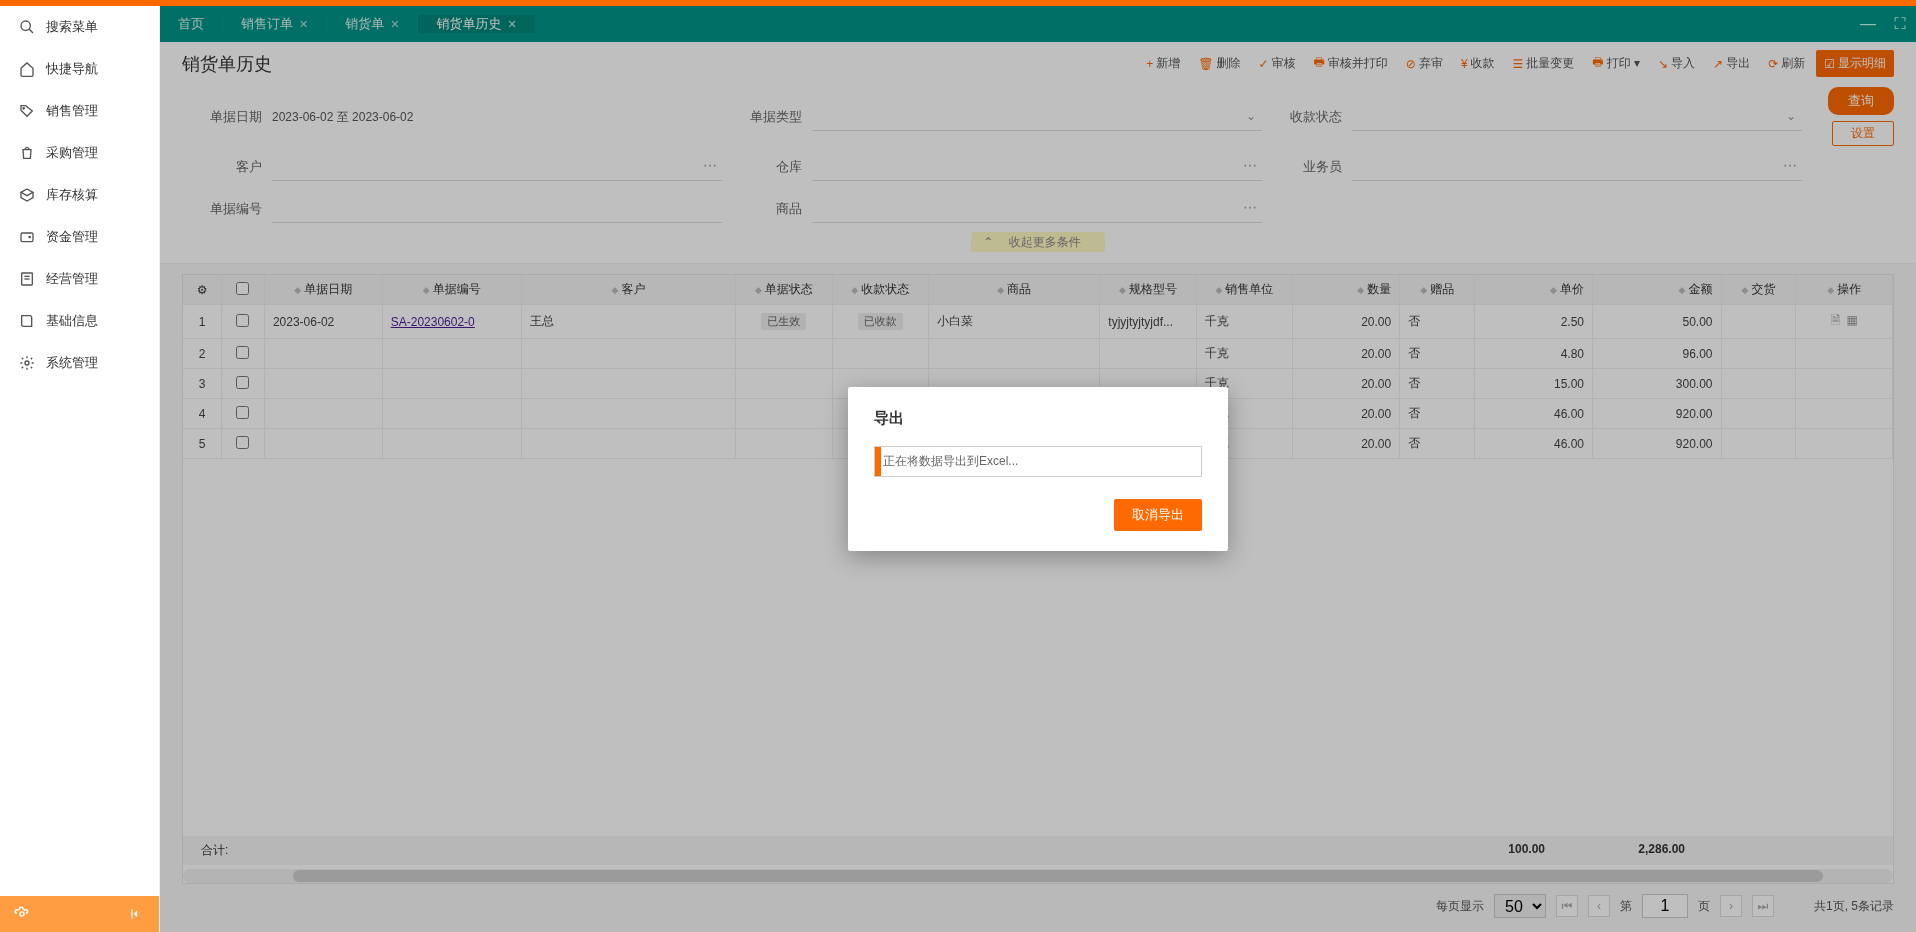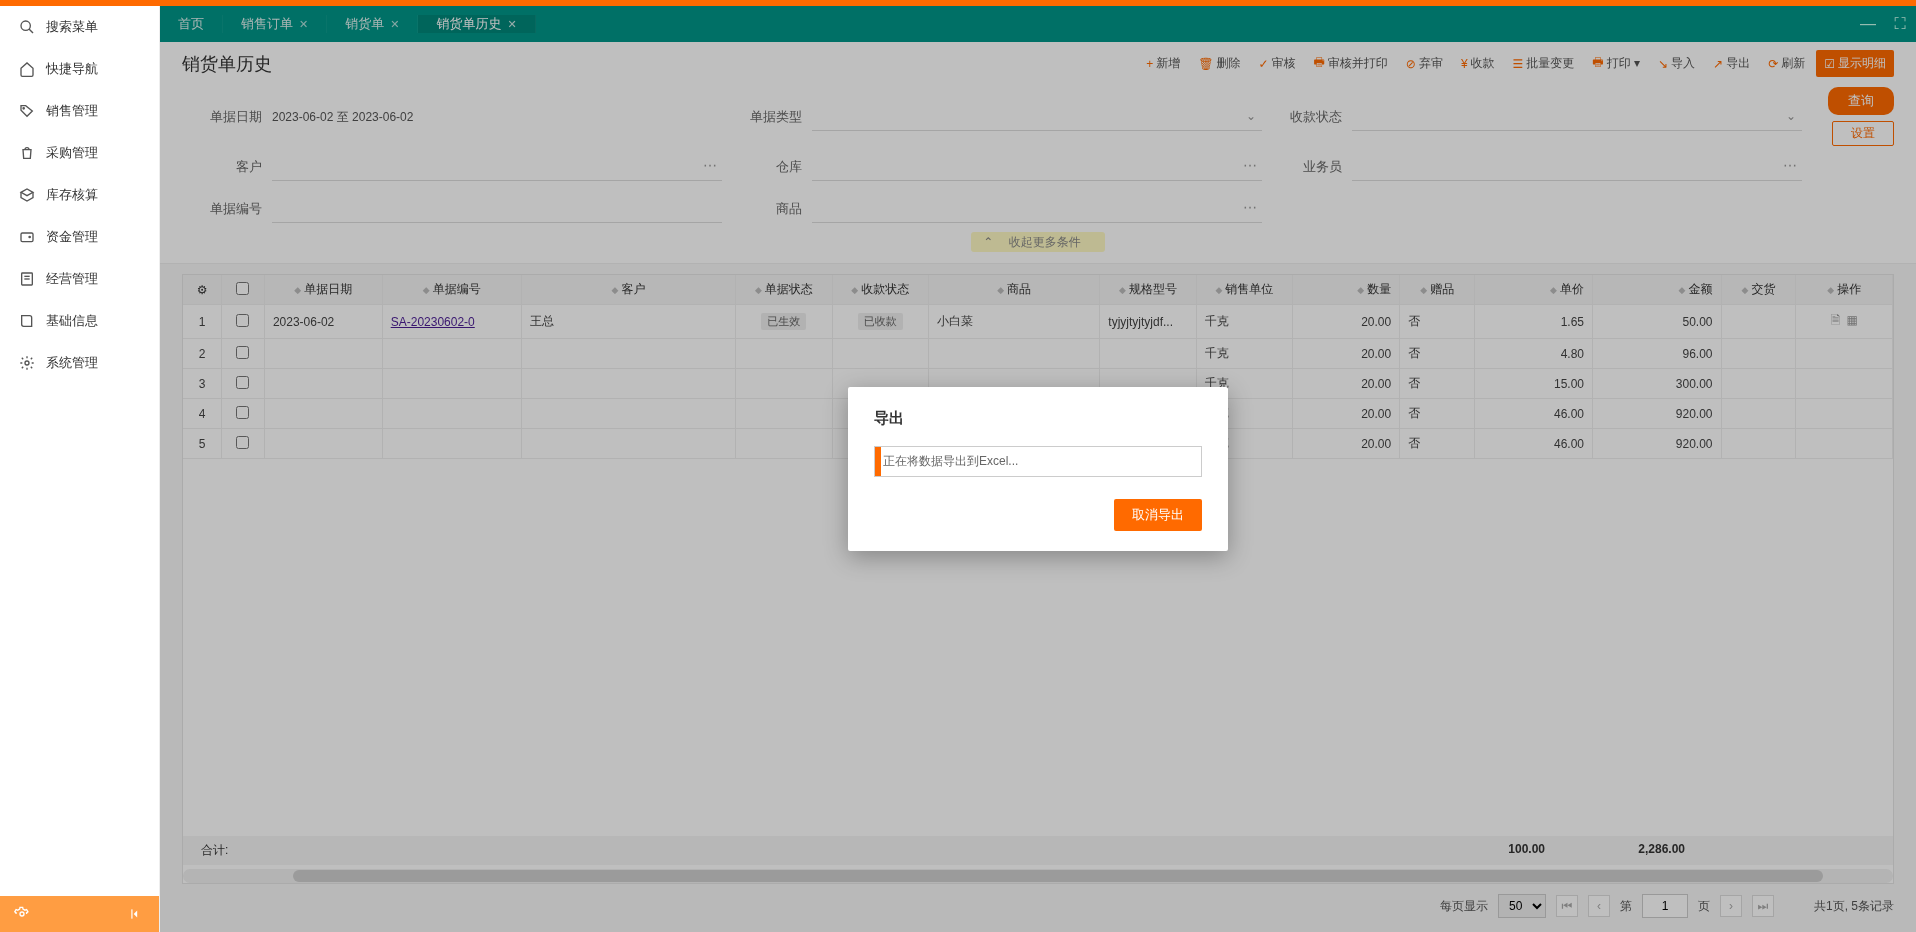--- a/index.html
+++ b/index.html
@@ -86,21 +86,21 @@
 .total-row .lbl{width:56px; padding-left:10px;}
 .total-row .sp{flex:1;}
 .total-row .v1{width:150px;text-align:right;padding-right:30px;font-weight:bold;}
 .total-row .v2{width:310px;text-align:right;padding-right:200px;font-weight:bold;}
 
 .hscroll{height:14px; background:#f0f0f0; margin:4px 0 0; position:relative; border-radius:7px;}
 .hscroll .thumb{position:absolute; left:110px; top:1px; height:12px; width:1530px; background:#cfcfcf; border-radius:6px;}
 
 
 .pager { display:flex; align-items:center; justify-content:flex-end; padding:10px 22px 14px; gap:10px; color:#555; font-size:12px;}
-.pager select, .pager input { border:1px solid #ccc; height:24px; padding:0 6px; font-size:12px;}
+.pager select, .pager input { border:1px solid #ccc; height:24px; padding:0 6px; font-size:16px;}
 .pager input{width:46px;text-align:center;}
 .pg-btn{width:22px;height:22px;display:inline-flex;align-items:center;justify-content:center;border:1px solid #ddd;color:#aaa;cursor:pointer;background:#fff;}
 
 
 .overlay { position:absolute; inset:0; background:rgba(0,0,0,0.25); z-index:100;}
 .modal { position:absolute; left:50%; top:50%; transform:translate(-50%,-50%); width:380px; background:#fff; z-index:101; border-radius:2px; box-shadow:0 6px 24px rgba(0,0,0,0.3); padding:22px 26px 20px;}
 .modal h3{font-size:15px; font-weight:bold; color:#333; margin-bottom:18px;}
 .modal .prog { border:1px solid #ccc; padding:6px 8px; font-size:12px; color:#666; position:relative;}
 .modal .prog::before{content:''; position:absolute; left:0; top:0; bottom:0; width:6px; background:#ff6a00;}
 .modal .mfoot{ text-align:right; margin-top:22px;}
@@ -378,21 +378,21 @@
               <td class="col-date">2023-06-02</td>
               <td class="col-no"><span class="link">SA-20230602-0</span></td>
               <td class="col-cust">王总</td>
               <td class="col-status"><span class="badge">已生效</span></td>
               <td class="col-pay"><span class="badge">已收款</span></td>
               <td class="col-prod">小白菜</td>
               <td class="col-spec">tyjyjtyjtyjdf...</td>
               <td class="col-unit">千克</td>
               <td class="col-qty">20.00</td>
               <td class="col-gift">否</td>
-              <td class="col-price">1.65</td>
+              <td class="col-price">2.50</td>
               <td class="col-amt">50.00</td>
               <td class="col-deliv"></td>
               <td class="col-op"><span class="op-ico">🗎</span><span class="op-ico">▦</span></td>
             </tr>
             <tr>
               <td class="col-idx">2</td>
               <td class="col-chk"><input type="checkbox" style=""></td>
               <td class="col-date"></td>
               <td class="col-no"></td>
               <td class="col-cust"></td>

